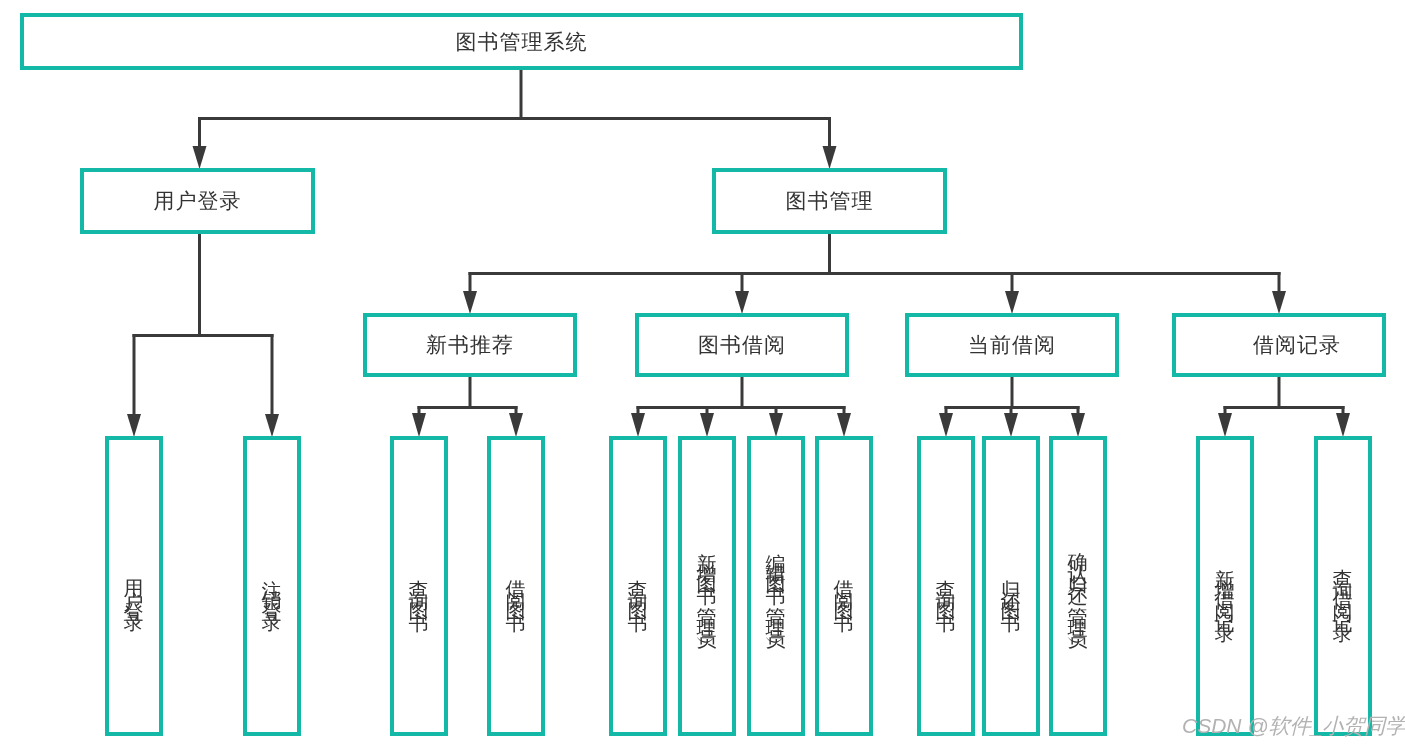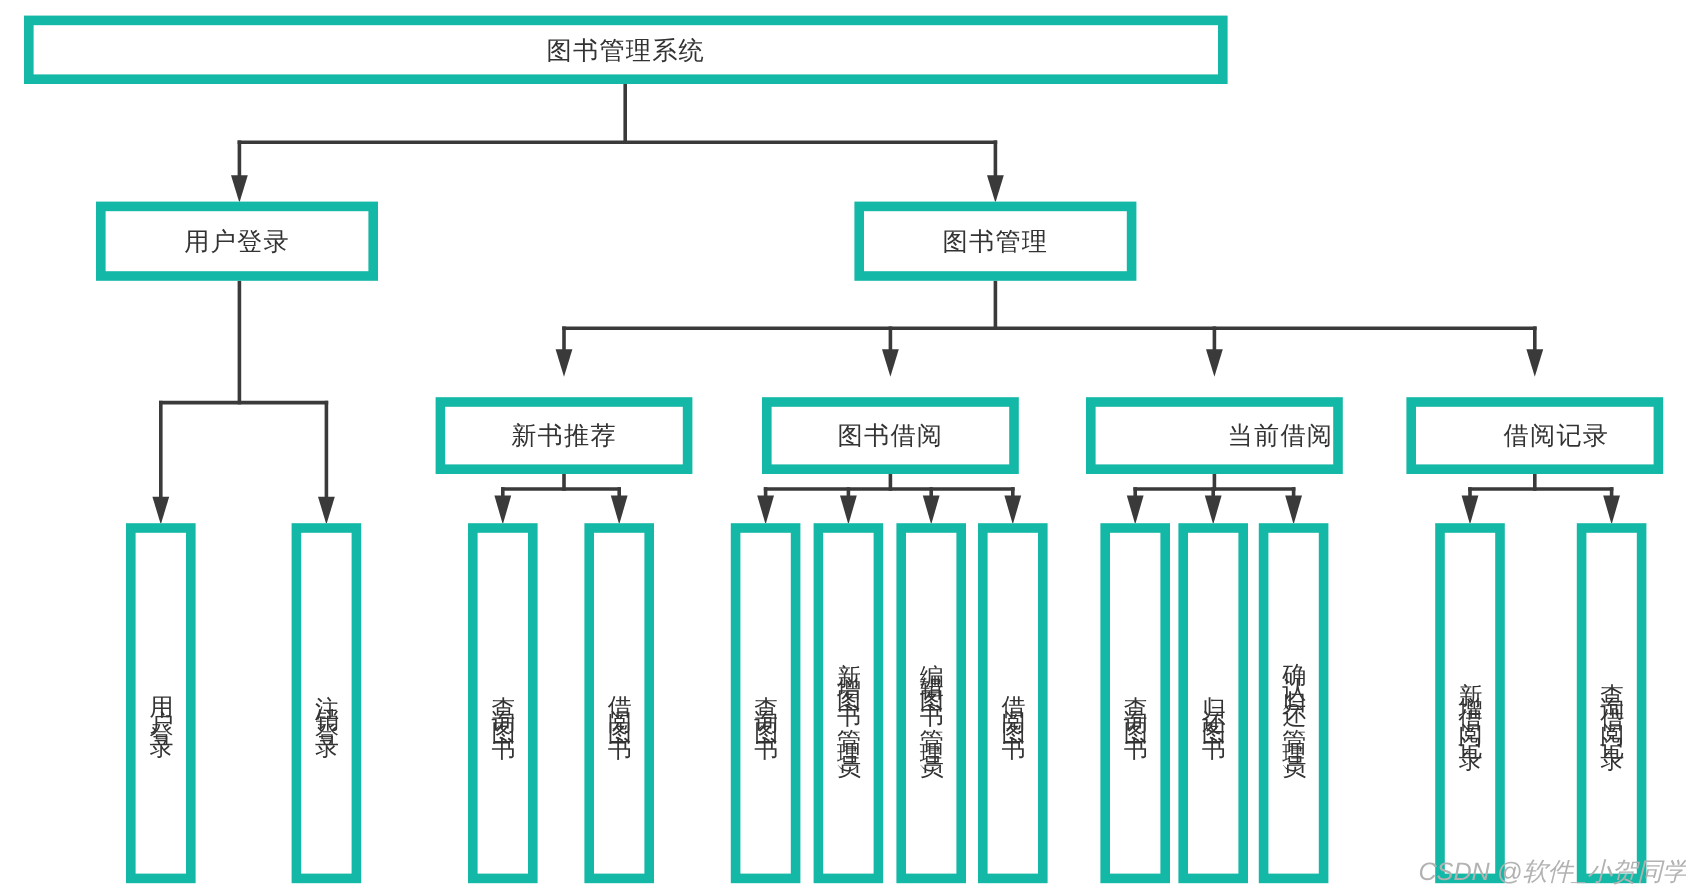--- a/index.html
+++ b/index.html
@@ -8,37 +8,37 @@
 
   .stage { position: absolute; left: 0; top: 0; width: 1405px; height: 747px; }
 
   svg.connectors { position: absolute; left: 0; top: 0; z-index: 1; }
   svg.connectors line { stroke: #3a3a3a; stroke-width: 3; }
   svg.connectors polygon { fill: #3a3a3a; }
 
   .node {
     position: absolute;
     background: #ffffff;
-    border: 8px solid #14b8a6;
+    border: 4px solid #14b8a6;
     display: flex;
     align-items: center;
     justify-content: center;
     color: #333333;
     z-index: 2;
   }
   .node .lbl { font-size: 21px; letter-spacing: 1px; white-space: nowrap; }
 
   .root { left: 20px; top: 13px; width: 1003px; height: 57px; }
   .l2   { top: 168px; width: 235px; height: 66px; }
   .l2a  { left: 80px; }
   .l2b  { left: 712px; }
-  .l3   { top: 331px; width: 214px; height: 64px; }
+  .l3   { top: 313px; width: 214px; height: 64px; }
   .l3a  { left: 363px; }
   .l3b  { left: 635px; align-items: center; }
-  .l3c  { left: 905px; justify-content: flex-end; }
+  .l3c  { left: 905px; }
   .l3d  { left: 1172px; padding-left: 36px; }
 
   .leaf { top: 436px; width: 58px; height: 300px; }
   .leaf .lbl {
     writing-mode: vertical-rl;
     text-orientation: mixed;
     font-size: 20px;
     line-height: 1.1;
     letter-spacing: 11px;
     white-space: nowrap;

